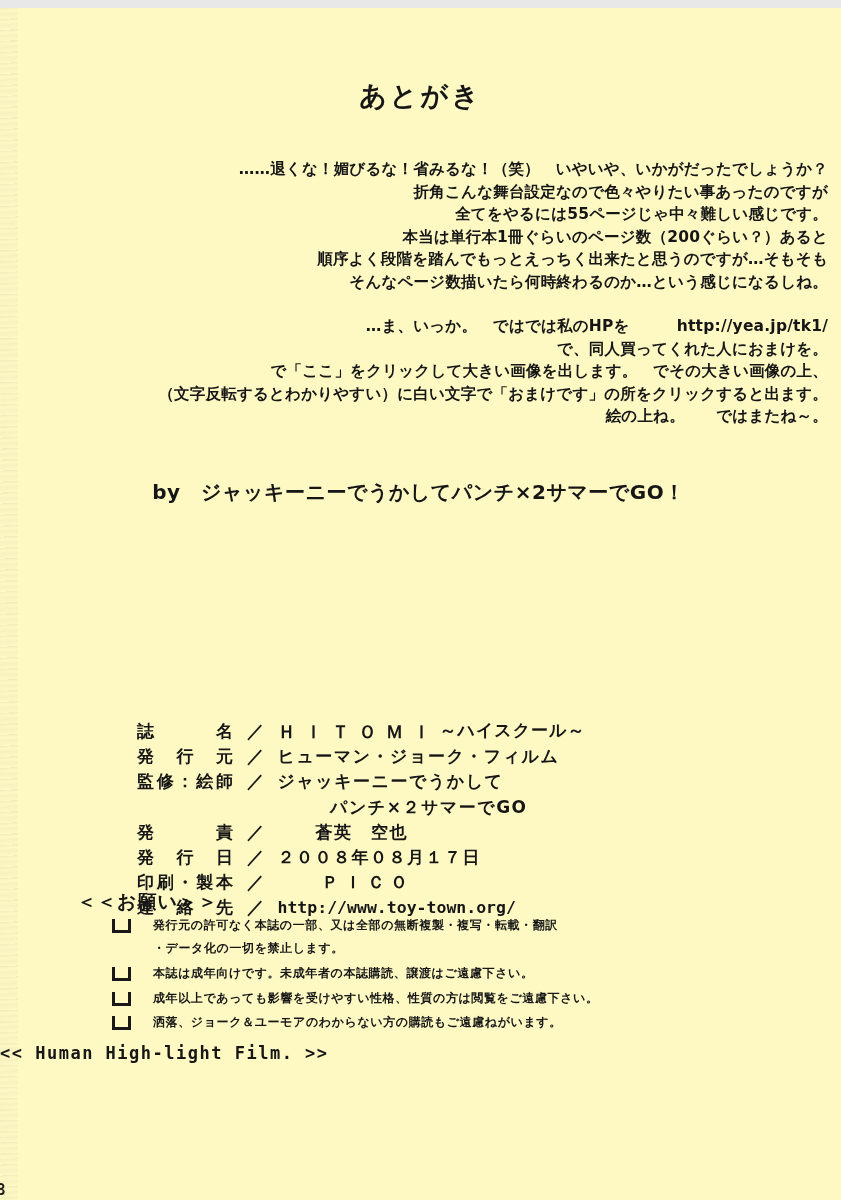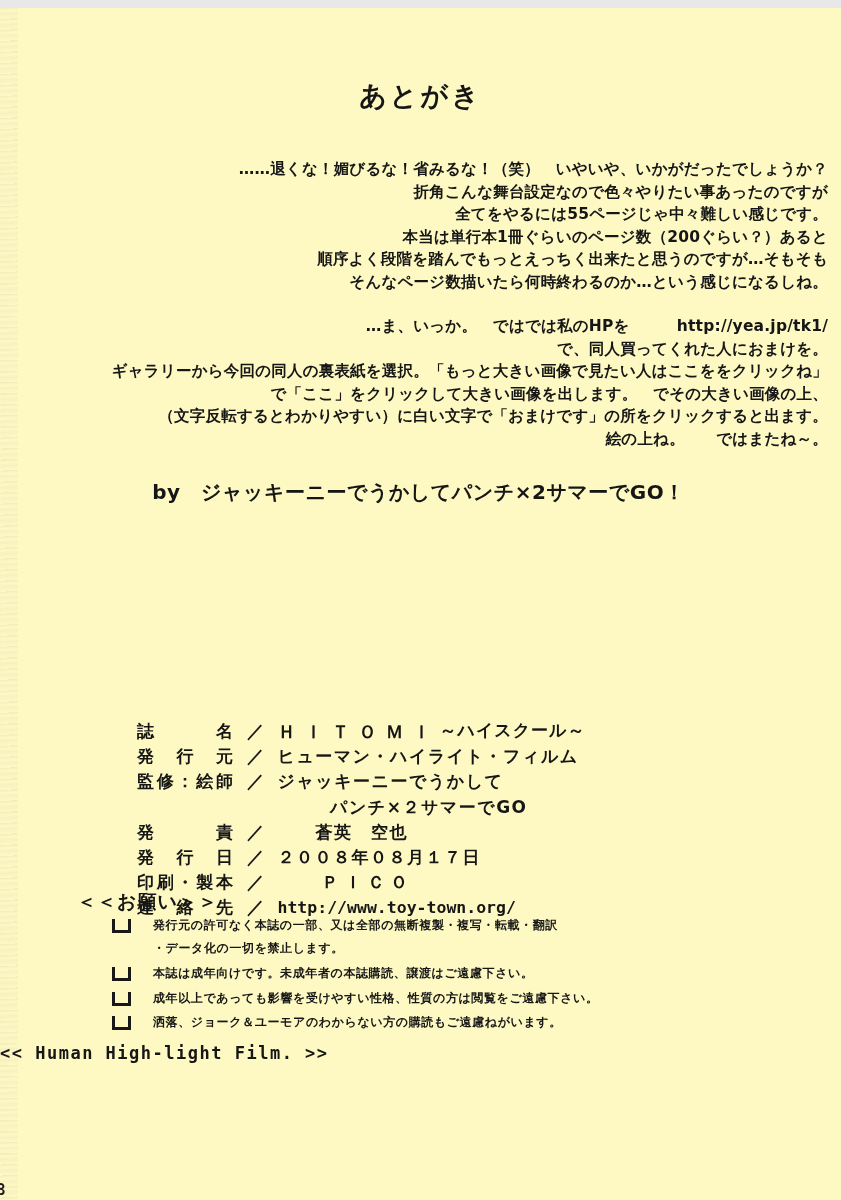--- a/index.html
+++ b/index.html
@@ -102,39 +102,38 @@
     <div>折角こんな舞台設定なので色々やりたい事あったのですが</div>
     <div>全てをやるには55ページじゃ中々難しい感じです。</div>
     <div>本当は単行本1冊ぐらいのページ数（200ぐらい？）あると</div>
     <div>順序よく段階を踏んでもっとえっちく出来たと思うのですが…そもそも</div>
     <div>そんなページ数描いたら何時終わるのか…という感じになるしね。</div>
   </div>
 
   <div class="para para-2">
     <div>…ま、いっか。　ではでは私のHPを　　　http://yea.jp/tk1/</div>
     <div>で、同人買ってくれた人におまけを。</div>
-    <div>ギャラリーから今回の同人の裏表紙を選択。「もっと大きい画像で見たい人はここををクリックね」</div>
     <div>で「ここ」をクリックして大きい画像を出します。　でその大きい画像の上、</div>
     <div>（文字反転するとわかりやすい）に白い文字で「おまけです」の所をクリックすると出ます。</div>
     <div>絵の上ね。　　ではまたね～。</div>
   </div>
 
   <div class="byline">by　ジャッキーニーでうかしてパンチ×2サマーでGO！</div>
 
   <div class="colophon">
     <div class="c-row">
       <span class="c-label">誌名</span>
       <span class="c-slash">／</span>
       <span class="c-val wide-letters">ＨＩＴＯＭＩ</span>
       <span class="c-suffix">～ハイスクール～</span>
     </div>
     <div class="c-row">
       <span class="c-label">発行元</span>
       <span class="c-slash">／</span>
-      <span class="c-val">ヒューマン・ハイライト・フィルム</span>
+      <span class="c-val">ヒューマン・ジョーク・フィルム</span>
     </div>
     <div class="c-row">
       <span class="c-label">監修：絵師</span>
       <span class="c-slash">／</span>
       <span class="c-val">ジャッキーニーでうかして</span>
     </div>
     <div class="c-row">
       <span class="c-val2">パンチ×２サマーでGO</span>
     </div>
     <div class="c-row">

